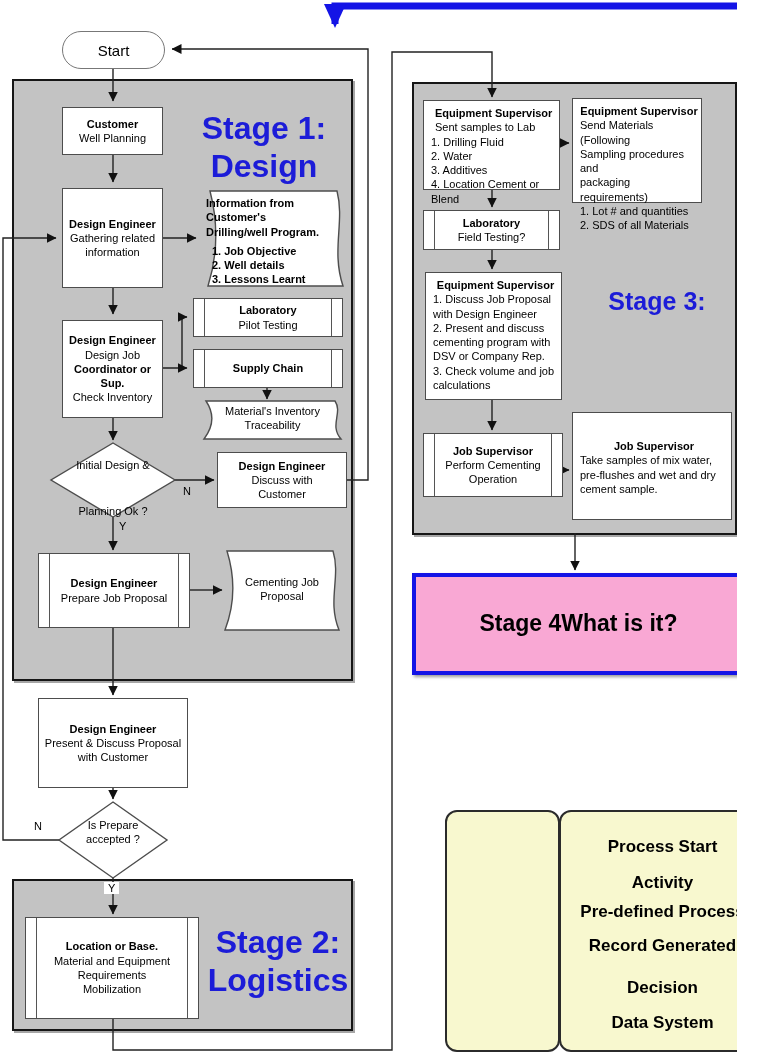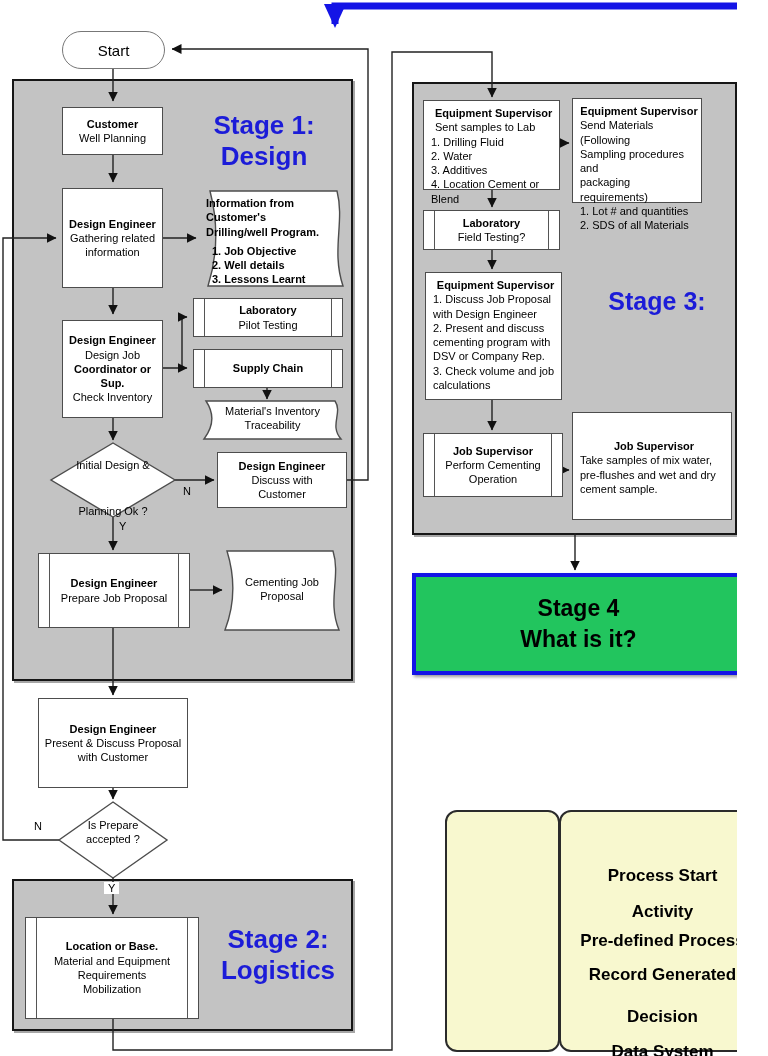--- a/index.html
+++ b/index.html
@@ -12,29 +12,29 @@
         flex-direction:column;justify-content:center;align-items:center;text-align:center;
         font-size:11px;line-height:1.3;z-index:3;box-sizing:border-box;}
   .predef::before,.predef::after{content:"";position:absolute;top:0;bottom:0;width:0;
         border-left:1.2px solid #555;}
   .predef::before{left:10px}
   .predef::after{right:10px}
   .leftal{justify-content:flex-start;align-items:flex-start;text-align:left;padding:5px 3px 20px 7px;}
   .bt{font-weight:bold;}
   .freetext{position:absolute;display:flex;flex-direction:column;justify-content:center;
         align-items:center;text-align:center;font-size:11px;line-height:1.3;z-index:4;background:transparent;}
-  .stagetitle{position:absolute;z-index:4;color:#1c1cd8;font-weight:bold;font-size:26px;
+  .stagetitle{position:absolute;z-index:4;color:#1c1cd8;font-weight:bold;font-size:32px;
         line-height:1.18;text-align:center;}
   .yn{position:absolute;z-index:4;font-size:11px;font-weight:normal;}
   .ybox{background:#fff;padding:0 4px;border:0;}
-  #stage4{position:absolute;z-index:3;background:#22c55e;border:4px solid #1414e6;
-        display:flex;flex-direction:column;justify-content:center;align-items:center;
+  #stage4{position:absolute;z-index:3;background:#f9a8d4;border:4px solid #1414e6;
+        display:flex;flex-direction:row;justify-content:center;align-items:center;
         font-size:23px;font-weight:bold;line-height:1.35;box-shadow:2px 2px 3px rgba(0,0,0,.4);}
   .legendpanel{position:absolute;background:#f8f8cf;border:2px solid #2b2b2b;border-radius:12px;z-index:3;}
-  .legendlabel{position:absolute;z-index:4;font-size:17px;font-weight:bold;text-align:center;margin-top:29px;}
+  .legendlabel{position:absolute;z-index:4;font-size:17px;font-weight:bold;text-align:center;}
   #startoval{position:absolute;background:#fff;border:1.4px solid #777;border-radius:20px;
         display:flex;justify-content:center;align-items:center;font-size:15px;z-index:3;}
   .gap5{height:5px}.gap12{height:12px}
 </style>
 </head>
 <body>
 
 <div id="page">
 
   <div class="stagebox" style="left:12px;top:79px;width:337px;height:598px;"></div>

